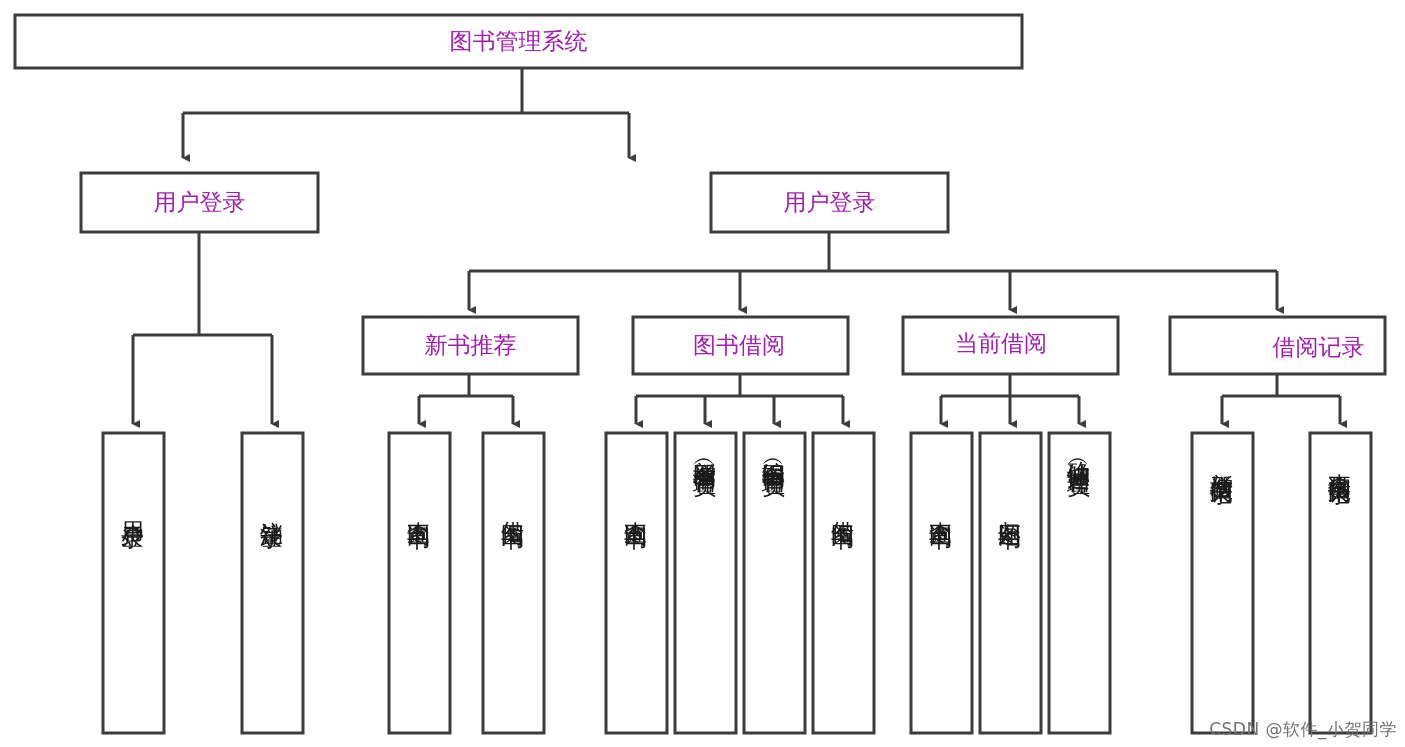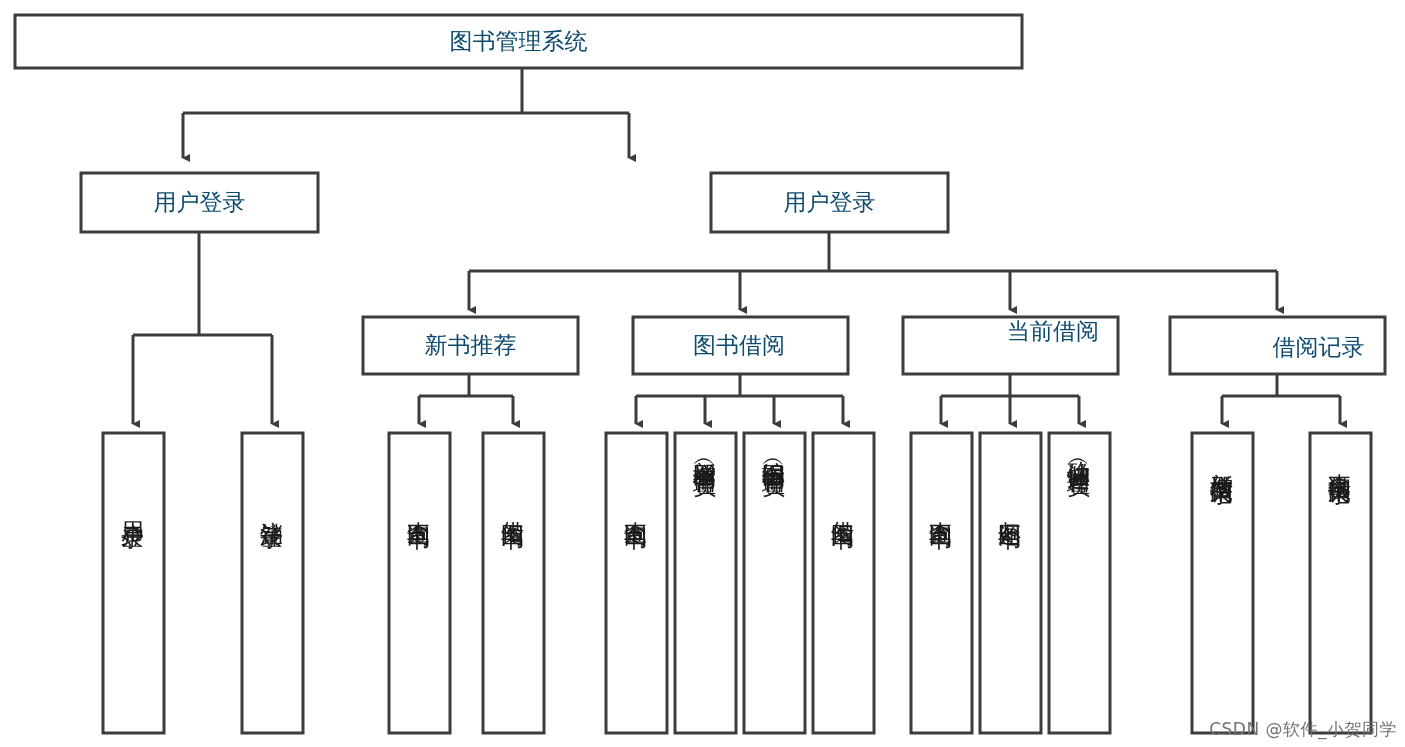--- a/index.html
+++ b/index.html
@@ -19,21 +19,21 @@
     writing-mode:vertical-rl;text-orientation:upright;
     font-family:"DejaVu Sans","Liberation Sans",sans-serif;
     font-size:23px;color:#1b1b1b;letter-spacing:2px;white-space:nowrap;
   }
   .hlabel-wrap{
     position:absolute;display:flex;align-items:center;justify-content:center;
     pointer-events:none;
   }
   .hlabel-wrap span{
     font-family:"DejaVu Sans","Liberation Sans",sans-serif;
-    font-size:23px;color:#0c4a6e;white-space:nowrap;
+    font-size:23px;color:#a21caf;white-space:nowrap;
   }
   #watermark{
     position:absolute;right:8px;bottom:6px;
     font-family:"DejaVu Sans","Liberation Sans",sans-serif;
     font-size:17px;color:#737373;letter-spacing:.5px;
     user-select:none;
   }
 </style>
 </head>
 <body>
@@ -143,21 +143,21 @@
   <div class="hlabel-wrap" style="left:711px;top:173px;width:237px;height:59px;">
     <span>用户登录</span>
   </div>
 
   <div class="hlabel-wrap" style="left:363px;top:317px;width:215px;height:57px;">
     <span>新书推荐</span>
   </div>
   <div class="hlabel-wrap" style="left:633px;top:317px;width:212px;height:57px;">
     <span>图书借阅</span>
   </div>
-  <div class="hlabel-wrap" style="left:903px;top:303px;width:196px;height:57px;justify-content:flex-end;">
+  <div class="hlabel-wrap" style="left:903px;top:315px;width:196px;height:57px;">
     <span>当前借阅</span>
   </div>
   <div class="hlabel-wrap" style="left:1170px;top:317px;width:215px;height:61px;padding-left:41px;">
     <span>借阅记录</span>
   </div>
 
   <div class="vlabel-wrap" style="left:103px;top:503px;width:61px;height:230px;">
     <span>用户登录</span>
   </div>
   <div class="vlabel-wrap" style="left:242px;top:503px;width:61px;height:230px;">

